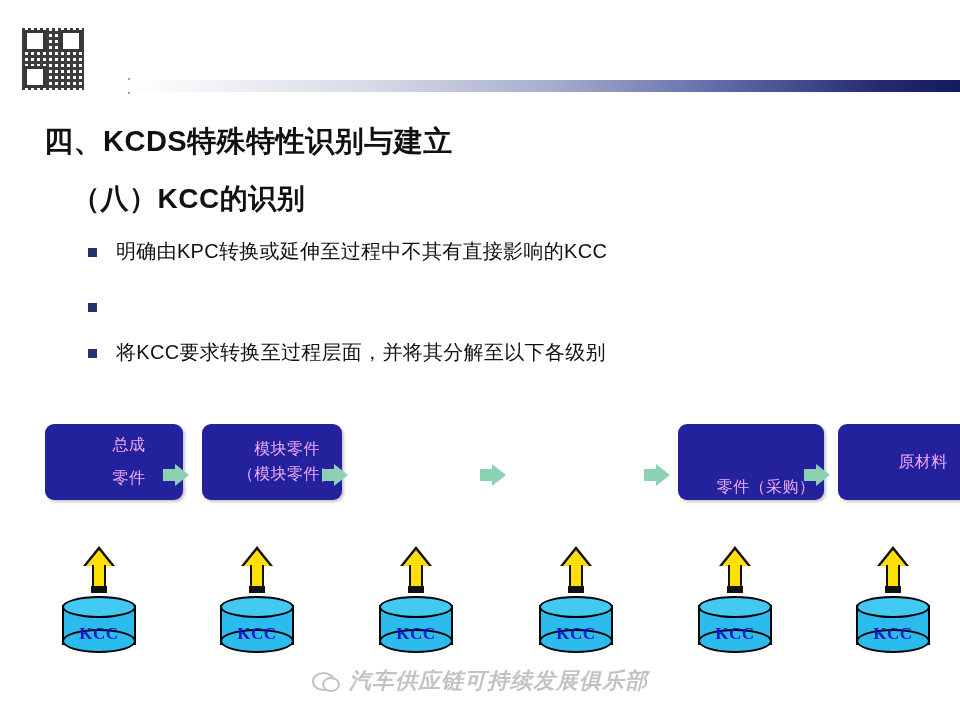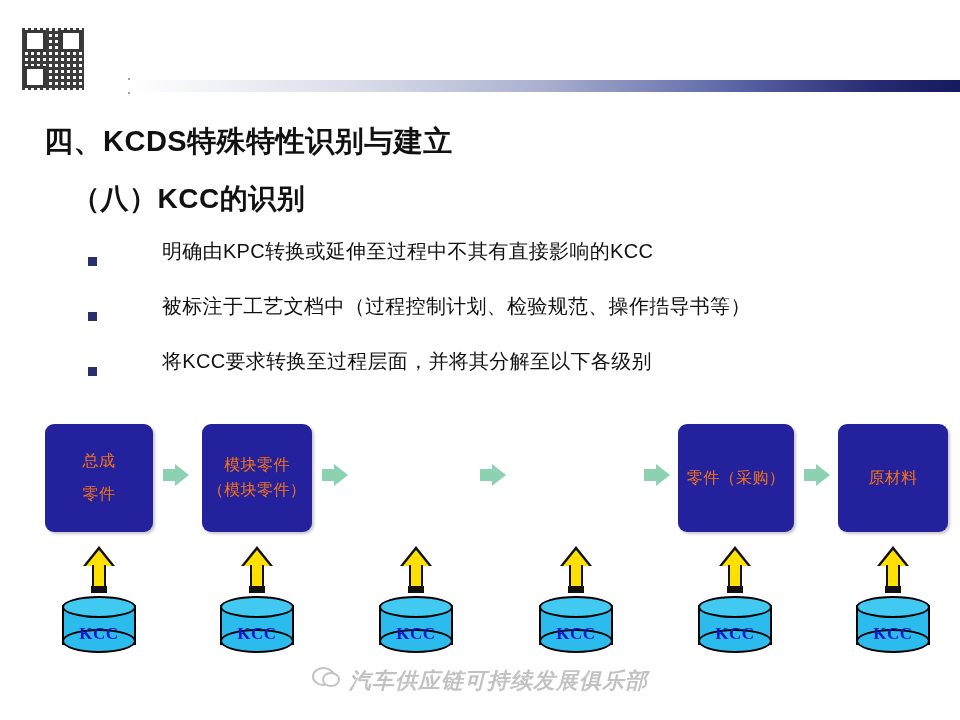--- a/index.html
+++ b/index.html
@@ -105,23 +105,22 @@
 
   
   #bullet-list {
     position: absolute;
     left: 88px;
     top: 236px;
     width: 820px;
   }
   .bullet-row {
     display: flex;
-    align-items: flex-end;
+    align-items: flex-start;
     margin-bottom: 25px;
-    gap: 46px;
   }
   .bullet-marker {
     width: 9px; height: 9px;
     background: #2a2f6e;
     margin-top: 12px;
     margin-right: 19px;
     flex: 0 0 auto;
   }
   .bullet-text {
     font-size: 20px;
@@ -135,30 +134,31 @@
   #flow-diagram {
     position: absolute;
     left: 0;
     top: 424px;
     width: 960px;
     height: 108px;
   }
   .flow-box {
     position: absolute;
     top: 0;
-    height: 108px;
+    height: 76px;
     background: #24219c;
     border-radius: 9px;
-    color: #f97316;
+    color: #f0abfc;
     display: flex;
     flex-direction: column;
     align-items: center;
     justify-content: center;
     box-shadow: 2px 2px 3px rgba(0,0,0,.22);
     text-align: center;
+    padding-left: 30px;
   }
   .flow-box .line {
     font-size: 16px;
     line-height: 1.55;
     white-space: nowrap;
     letter-spacing: .4px;
   }
   .flow-box.two-line .line { line-height: 2.05; }
 
   .flow-arrow {
@@ -274,20 +274,21 @@
     z-index: 3;
   }
 
   
   #footer-watermark {
     position: absolute;
     left: 0;
     top: 666px;
     width: 960px;
     display: flex;
+    align-items: center;
     justify-content: center;
     gap: 9px;
     opacity: .30;
   }
   #wechat-icon {
     position: relative;
     width: 28px; height: 21px;
   }
   #wechat-icon .bubble-big {
     position: absolute;
@@ -328,21 +329,20 @@
 <div id="page-title">四、KCDS特殊特性识别与建立</div>
 <div id="page-subtitle">（八）KCC的识别</div>
 
 <div id="bullet-list">
   <div class="bullet-row">
     <span class="bullet-marker"></span>
     <span class="bullet-text">明确由KPC转换或延伸至过程中不其有直接影响的KCC</span>
   </div>
   <div class="bullet-row">
     <span class="bullet-marker"></span>
-    <span class="bullet-text">被标注于工艺文档中（过程控制计划、检验规范、操作捁导书等）</span>
   </div>
   <div class="bullet-row">
     <span class="bullet-marker"></span>
     <span class="bullet-text">将KCC要求转换至过程层面，并将其分解至以下各级别</span>
   </div>
 </div>
 
 <div id="flow-diagram">
 
   <div class="flow-box two-line" style="left:45px;width:108px;">
@@ -366,21 +366,21 @@
   <div class="flow-arrow" style="left:480px;">
     <span class="shaft"></span>
     <span class="head"></span>
   </div>
 
   <div class="flow-arrow" style="left:644px;">
     <span class="shaft"></span>
     <span class="head"></span>
   </div>
 
-  <div class="flow-box" style="left:678px;width:116px;">
+  <div class="flow-box" style="left:678px;width:116px;justify-content:flex-end;">
     <span class="line">零件（采购）</span>
   </div>
   <div class="flow-arrow" style="left:804px;">
     <span class="shaft"></span>
     <span class="head"></span>
   </div>
 
   <div class="flow-box" style="left:838px;width:110px;">
     <span class="line">原材料</span>
   </div>

